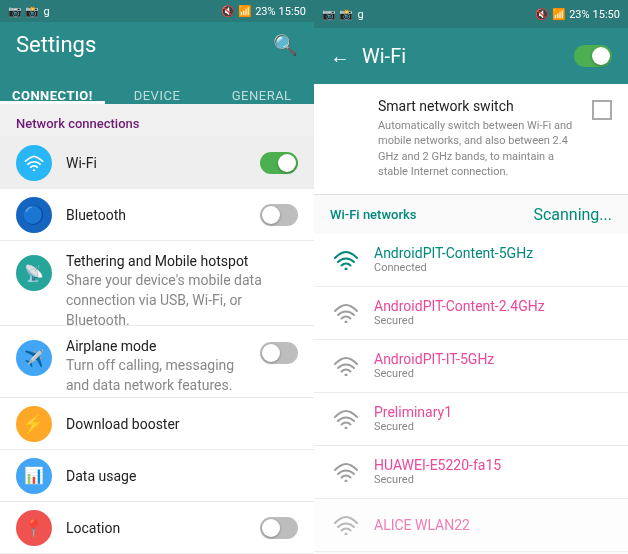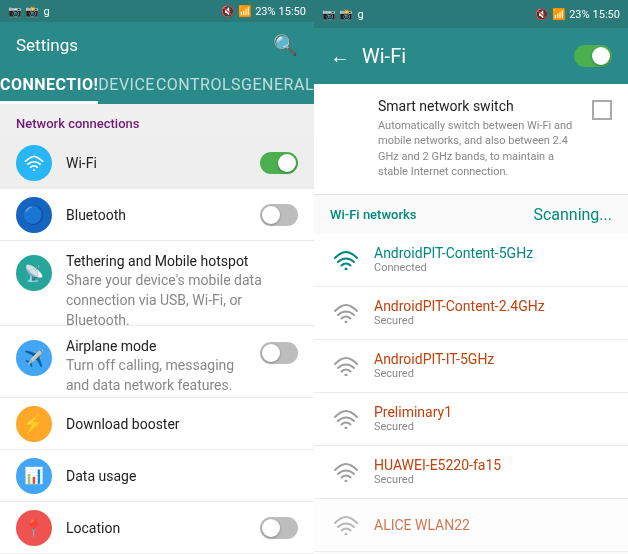--- a/index.html
+++ b/index.html
@@ -42,39 +42,39 @@
     .settings-header {
       height: 56px;
       background: #2a8a8a;
       display: flex;
       align-items: center;
       justify-content: space-between;
       padding: 0 16px;
     }
     .settings-title {
       color: white;
-      font-size: 17px;
+      font-size: 22px;
       font-weight: 400;
     }
     .search-icon-white {
       color: white;
       font-size: 20px;
     }
 
     .tabs-bar {
       height: 46px;
       background: #2a8a8a;
       display: flex;
       align-items: flex-end;
     }
     .tab {
       flex: 1;
-      text-align: left;
-      padding-bottom: 10px;
-      font-size: 16px;
+      text-align: center;
+      padding-bottom: 1px;
+      font-size: 13px;
       color: rgba(255,255,255,0.7);
       cursor: pointer;
       position: relative;
       letter-spacing: 0.5px;
     }
     .tab.active {
       color: white;
       font-weight: bold;
     }
     .tab.active::after {
@@ -195,21 +195,21 @@
     }
     .wifi-icon {
       width: 32px;
       height: 32px;
       display: flex;
       align-items: center;
       justify-content: center;
       flex-shrink: 0;
     }
     .wifi-item-text { flex: 1; }
-    .wifi-name { font-size: 14px; color: #c2410c; }
+    .wifi-name { font-size: 14px; color: #ec4899; }
     .wifi-name.connected { color: #00897b; }
     .wifi-status { font-size: 11px; color: #888; }
   </style>
 </head>
 <body>
 
 <div class="panel panel-left">
 
   <div class="status-bar">
     <div class="status-left">
@@ -226,21 +226,20 @@
   </div>
 
   <div class="settings-header">
     <span class="settings-title">Settings</span>
     <span class="search-icon-white">🔍</span>
   </div>
 
   <div class="tabs-bar">
     <div class="tab active">CONNECTIO!</div>
     <div class="tab">DEVICE</div>
-    <div class="tab">CONTROLS</div>
     <div class="tab">GENERAL</div>
   </div>
 
   <div class="section-label">Network connections</div>
 
   <div class="list-item highlighted">
     <div class="icon-circle" style="background:#29b6f6;">
       <svg width="20" height="16" viewBox="0 0 24 18" fill="white">
         <path d="M1 7.5C5.1 3.4 10.7 1 12 1s6.9 2.4 11 6.5" stroke="white" stroke-width="2" fill="none"></path>
         <path d="M4 11c2.2-2.2 5-3.5 8-3.5s5.8 1.3 8 3.5" stroke="white" stroke-width="2" fill="none"></path>

